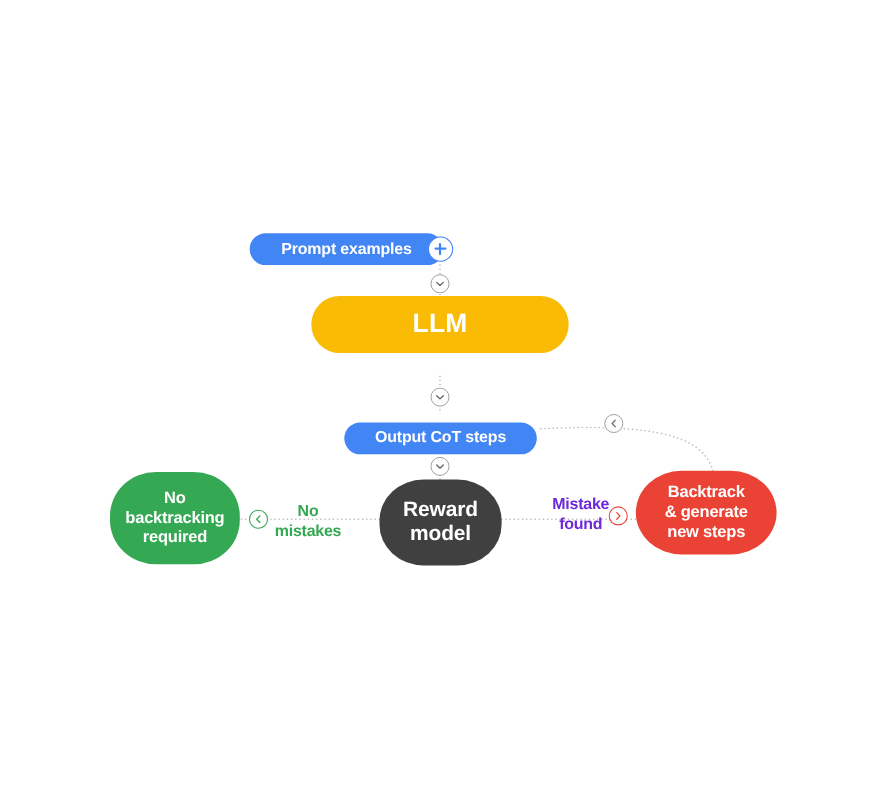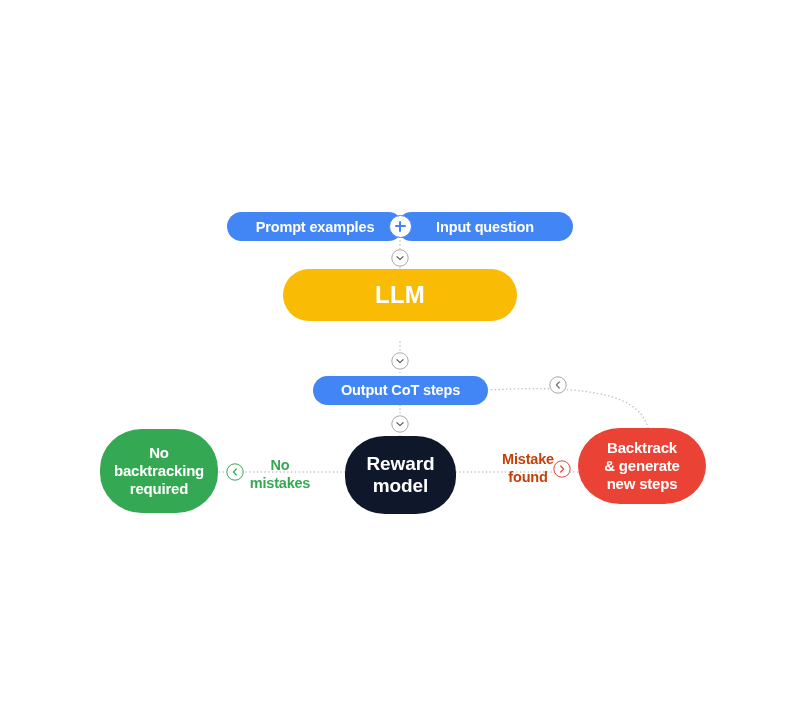--- a/index.html
+++ b/index.html
@@ -96,21 +96,21 @@
     height: 52px;
     background: #FABB05;
     border-radius: 36.5px;
     font-size: 24px;
     letter-spacing: 0.2px;
   }
 
   
   .cot {
     left: 313px;
-    top: 376px;
+    top: 384px;
     width: 175px;
     height: 29px;
     background: #4285F4;
     border-radius: 15px;
     font-size: 14.5px;
     letter-spacing: -0.15px;
   }
 
   
   .green-pill {
@@ -121,21 +121,21 @@
     background: #34A853;
     border-radius: 42px / 40px;
     font-size: 15px;
     letter-spacing: -0.2px;
   }
   .reward {
     left: 345px;
     top: 436px;
     width: 111px;
     height: 78px;
-    background: #0f172a;
+    background: #404040;
     border-radius: 40px / 37px;
     font-size: 19px;
     letter-spacing: -0.1px;
   }
   .red-pill {
     left: 578px;
     top: 428px;
     width: 128px;
     height: 76px;
     background: #EA4335;
@@ -156,21 +156,21 @@
   .edge-label.no-mistakes {
     left: 240px;
     top: 456px;
     width: 80px;
     color: #34A853;
   }
   .edge-label.mistake-found {
     left: 489px;
     top: 450px;
     width: 78px;
-    color: #c2410c;
+    color: #6d28d9;
   }
 
   
   .chev-badge {
     position: absolute;
     width: 18px;
     height: 18px;
     border-radius: 50%;
     background: #ffffff;
     box-sizing: border-box;
@@ -201,21 +201,20 @@
       <line x1="345" y1="472" x2="218" y2="472"></line>
 
       <line x1="456" y1="472" x2="578" y2="472"></line>
 
       <path d="M 648 428 C 640 398 600 384 488 390"></path>
     </g>
   </svg>
 
   <div class="input-bar">
     <div class="input-pill left">Prompt examples</div>
-    <div class="input-pill right">Input question</div>
   </div>
   <div class="plus-badge"></div>
 
   <div class="node llm">LLM</div>
 
   <div class="node cot">Output CoT steps</div>
 
   <div class="node green-pill" style="white-space: pre-line;">No
 backtracking
 required</div>

